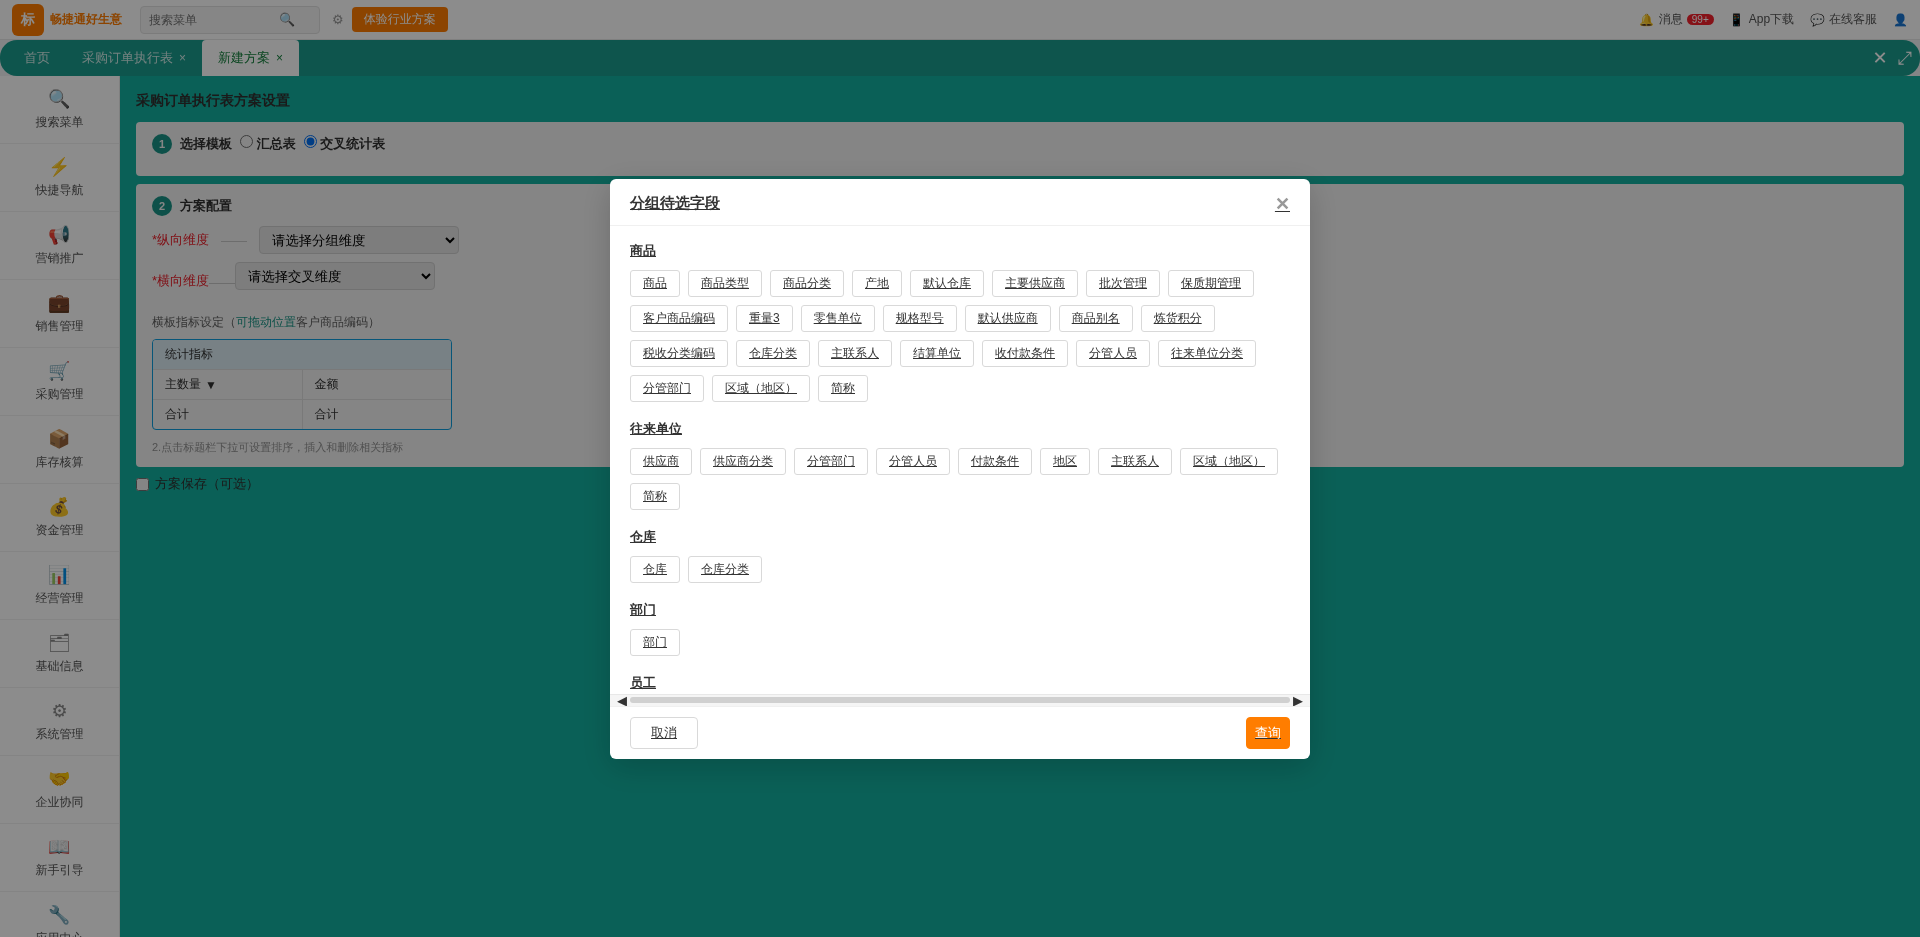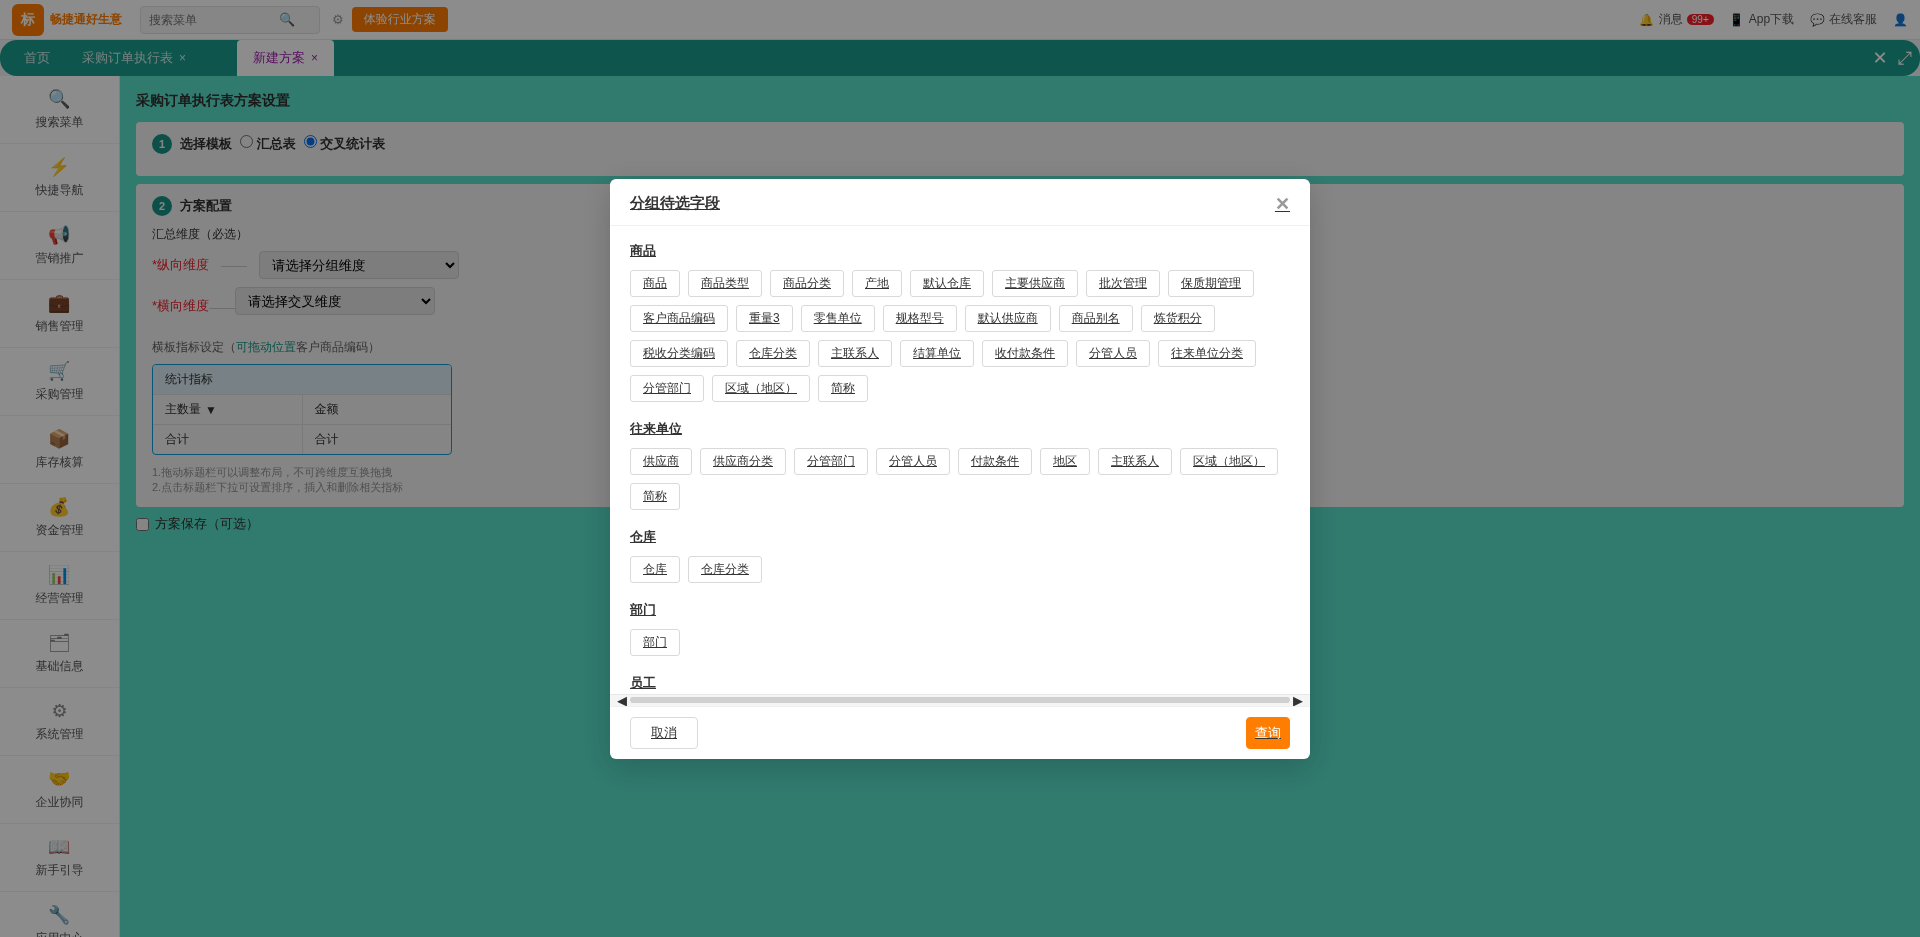--- a/index.html
+++ b/index.html
@@ -71,23 +71,22 @@
     .tab {
       height: 36px;
       display: flex; align-items: center;
       padding: 0 16px;
       font-size: 13px; color: rgba(255,255,255,0.8);
       cursor: pointer; position: relative;
       gap: 6px;
     }
     .tab.active {
       background: #fff;
-      color: #a21caf;
+      color: #15803d;
       border-radius: 4px 4px 0 0;
-      margin-left: 35px;
     }
     .tab-close { font-size: 12px; cursor: pointer; }
 
     
     .main-layout {
       display: flex;
       height: calc(100vh - 76px);
     }
 
     
@@ -108,21 +107,21 @@
       gap: 4px;
       border-bottom: 1px solid #f0f0f0;
     }
     .sidebar-item .icon { font-size: 18px; color: #888; }
 
     
     .content {
       flex: 1;
       padding: 16px;
       overflow: auto;
-      background: #5eead4;
+      background: #14b8a6;
       filter: brightness(0.95);
     }
     .page-title {
       font-size: 14px; font-weight: bold; color: #333;
       margin-bottom: 12px;
     }
     .step-section {
       background: #fff;
       border-radius: 4px;
       padding: 12px 16px;
@@ -339,21 +338,20 @@
         <label>
           <input type="radio" name="template" checked="" style=""> <span>交叉统计表</span>
         </label>
       </div>
     </div>
     <div class="step-section">
       <div class="step-header">
         <div class="step-badge">2</div>
         <span>方案配置</span>
       </div>
-      <div style="font-size:12px;color:#333;margin-bottom:8px;">汇总维度（必选）</div>
       <div style="display:flex;align-items:center;gap:12px;margin-bottom:8px;">
         <span style="color:#f5222d;">*纵向维度</span>
         <span style="color:#ccc;">——</span>
         <select style="width:200px;height:28px;border:1px solid #d9d9d9;border-radius:4px;padding:0 8px;">
           <option>请选择分组维度</option>
         </select>
       </div>
       <div style="display:flex;align-items:flex-end;gap:0;margin-bottom:24px;">
         <span style="color:#f5222d;">*横向维度</span>
         <span style="color:#ccc;">——</span>
@@ -372,21 +370,20 @@
             <span>▼</span>
           </div>
           <div style="flex:1;padding:6px 12px;font-size:12px;">金额</div>
         </div>
         <div style="display:flex;">
           <div style="flex:1;padding:6px 12px;font-size:12px;border-right:1px solid #e8e8e8;">合计</div>
           <div style="flex:1;padding:6px 12px;font-size:12px;">合计</div>
         </div>
       </div>
       <div style="font-size:11px;color:#999;margin-top:10px;">
-        <div>1.拖动标题栏可以调整布局，不可跨维度互换拖拽</div>
         <div>2.点击标题栏下拉可设置排序，插入和删除相关指标</div>
       </div>
     </div>
     <div style="display:flex;align-items:center;gap:6px;margin-top:0;">
       <input type="checkbox" style="">
       <span>方案保存（可选）</span>
     </div>
   </div>
 </div>
 

